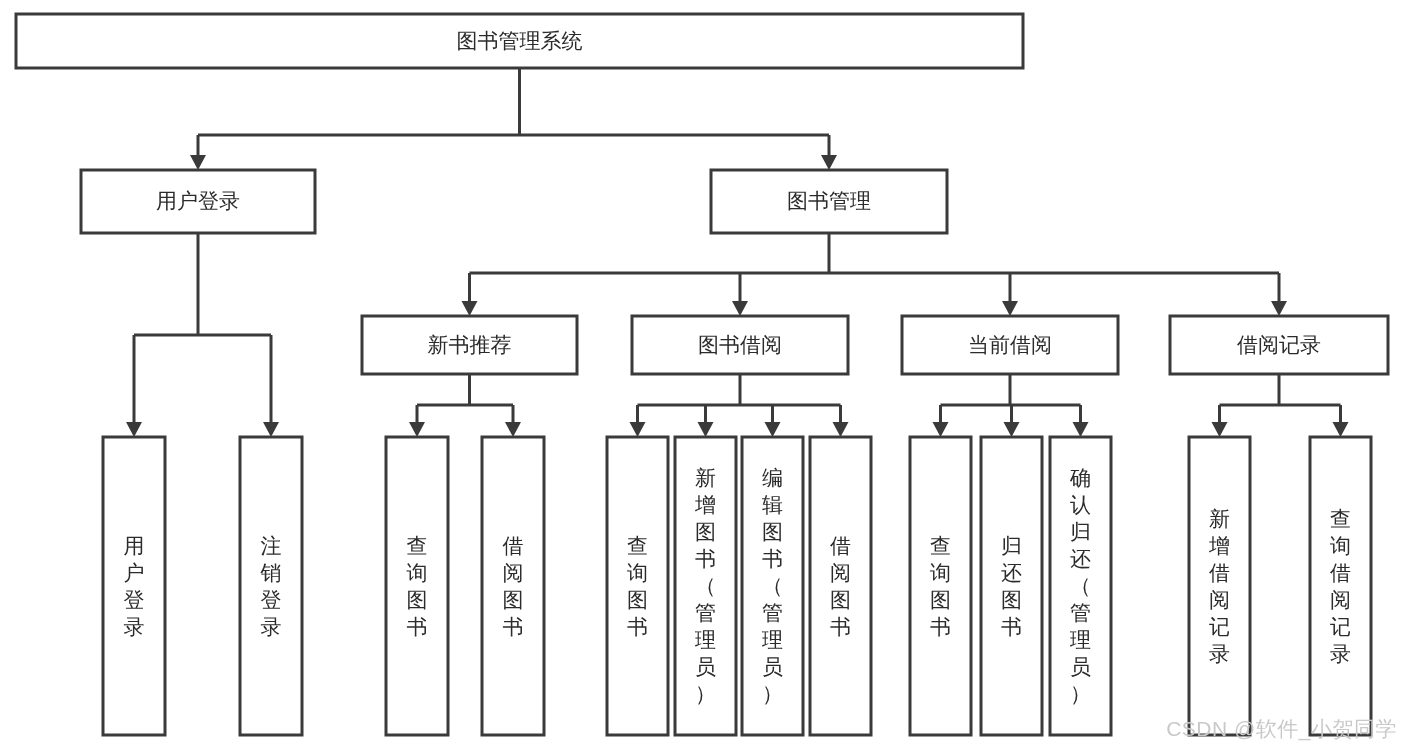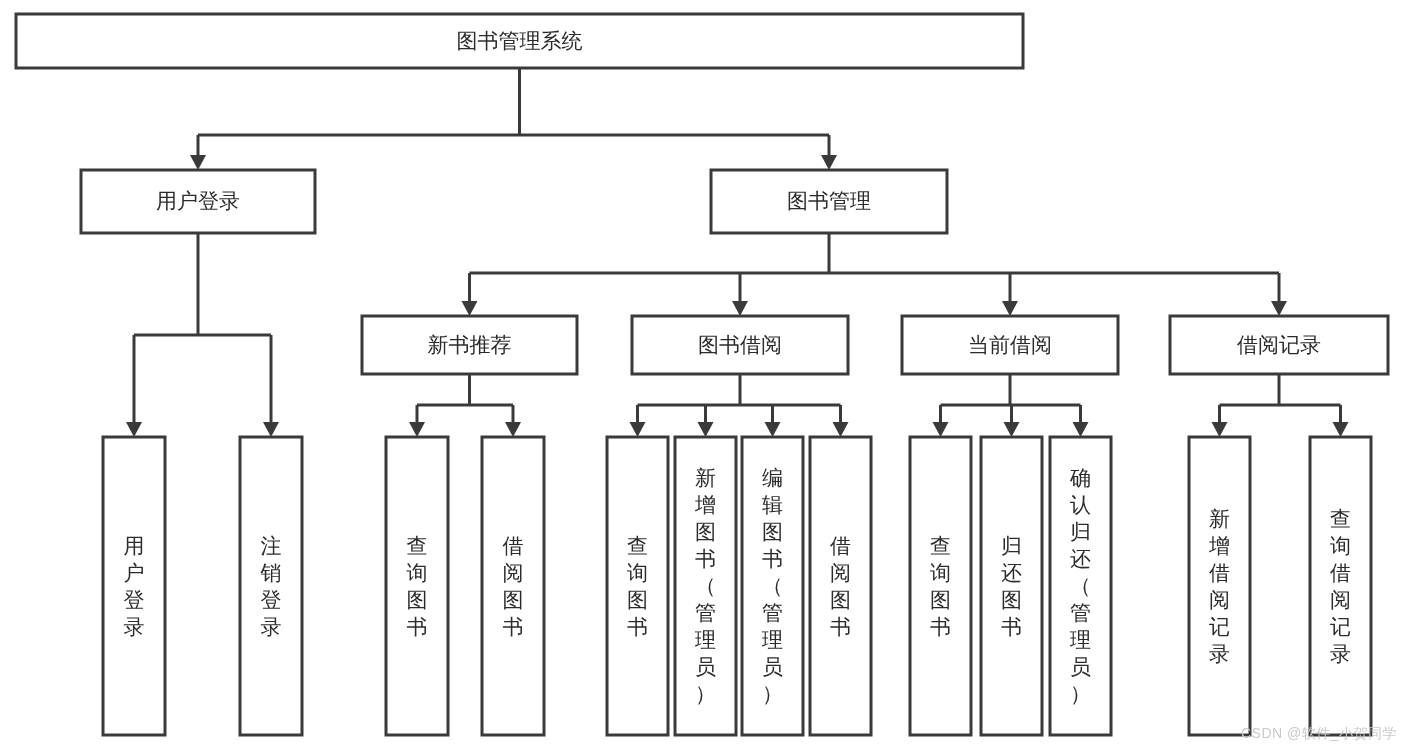--- a/index.html
+++ b/index.html
@@ -6,21 +6,21 @@
   body{width:1405px;height:747px;position:relative;overflow:hidden;
        font-family:"Liberation Sans","DejaVu Sans",sans-serif;}
   #diagram{position:absolute;left:0;top:0;width:1405px;height:747px;}
   .node-rect{fill:#ffffff;stroke:#3a3a3a;stroke-width:3;}
   .node-label{fill:#2b2b2b;font-family:"Liberation Sans","DejaVu Sans",sans-serif;
               font-size:21px;text-anchor:middle;dominant-baseline:middle;}
   .node-label-vert{fill:#2b2b2b;font-family:"Liberation Sans","DejaVu Sans",sans-serif;
               font-size:21px;text-anchor:middle;}
   .edge-line{stroke:#3a3a3a;stroke-width:3;fill:none;}
   .edge-head{fill:#3a3a3a;}
-  .watermark{position:absolute;right:8px;bottom:4px;color:#c9c9c9;font-size:14px;
+  .watermark{position:absolute;right:8px;bottom:4px;color:#c9c9c9;font-size:21px;
              font-family:"Liberation Sans","DejaVu Sans",sans-serif;white-space:nowrap;
              letter-spacing:.5px;}
 </style>
 </head>
 <body>
 
 <svg id="diagram" viewBox="0 0 1405 747">
   <g id="edge-layer">
       <g>
         <path class="edge-line" d="M 519.5 68 L 519.5 135"></path>

